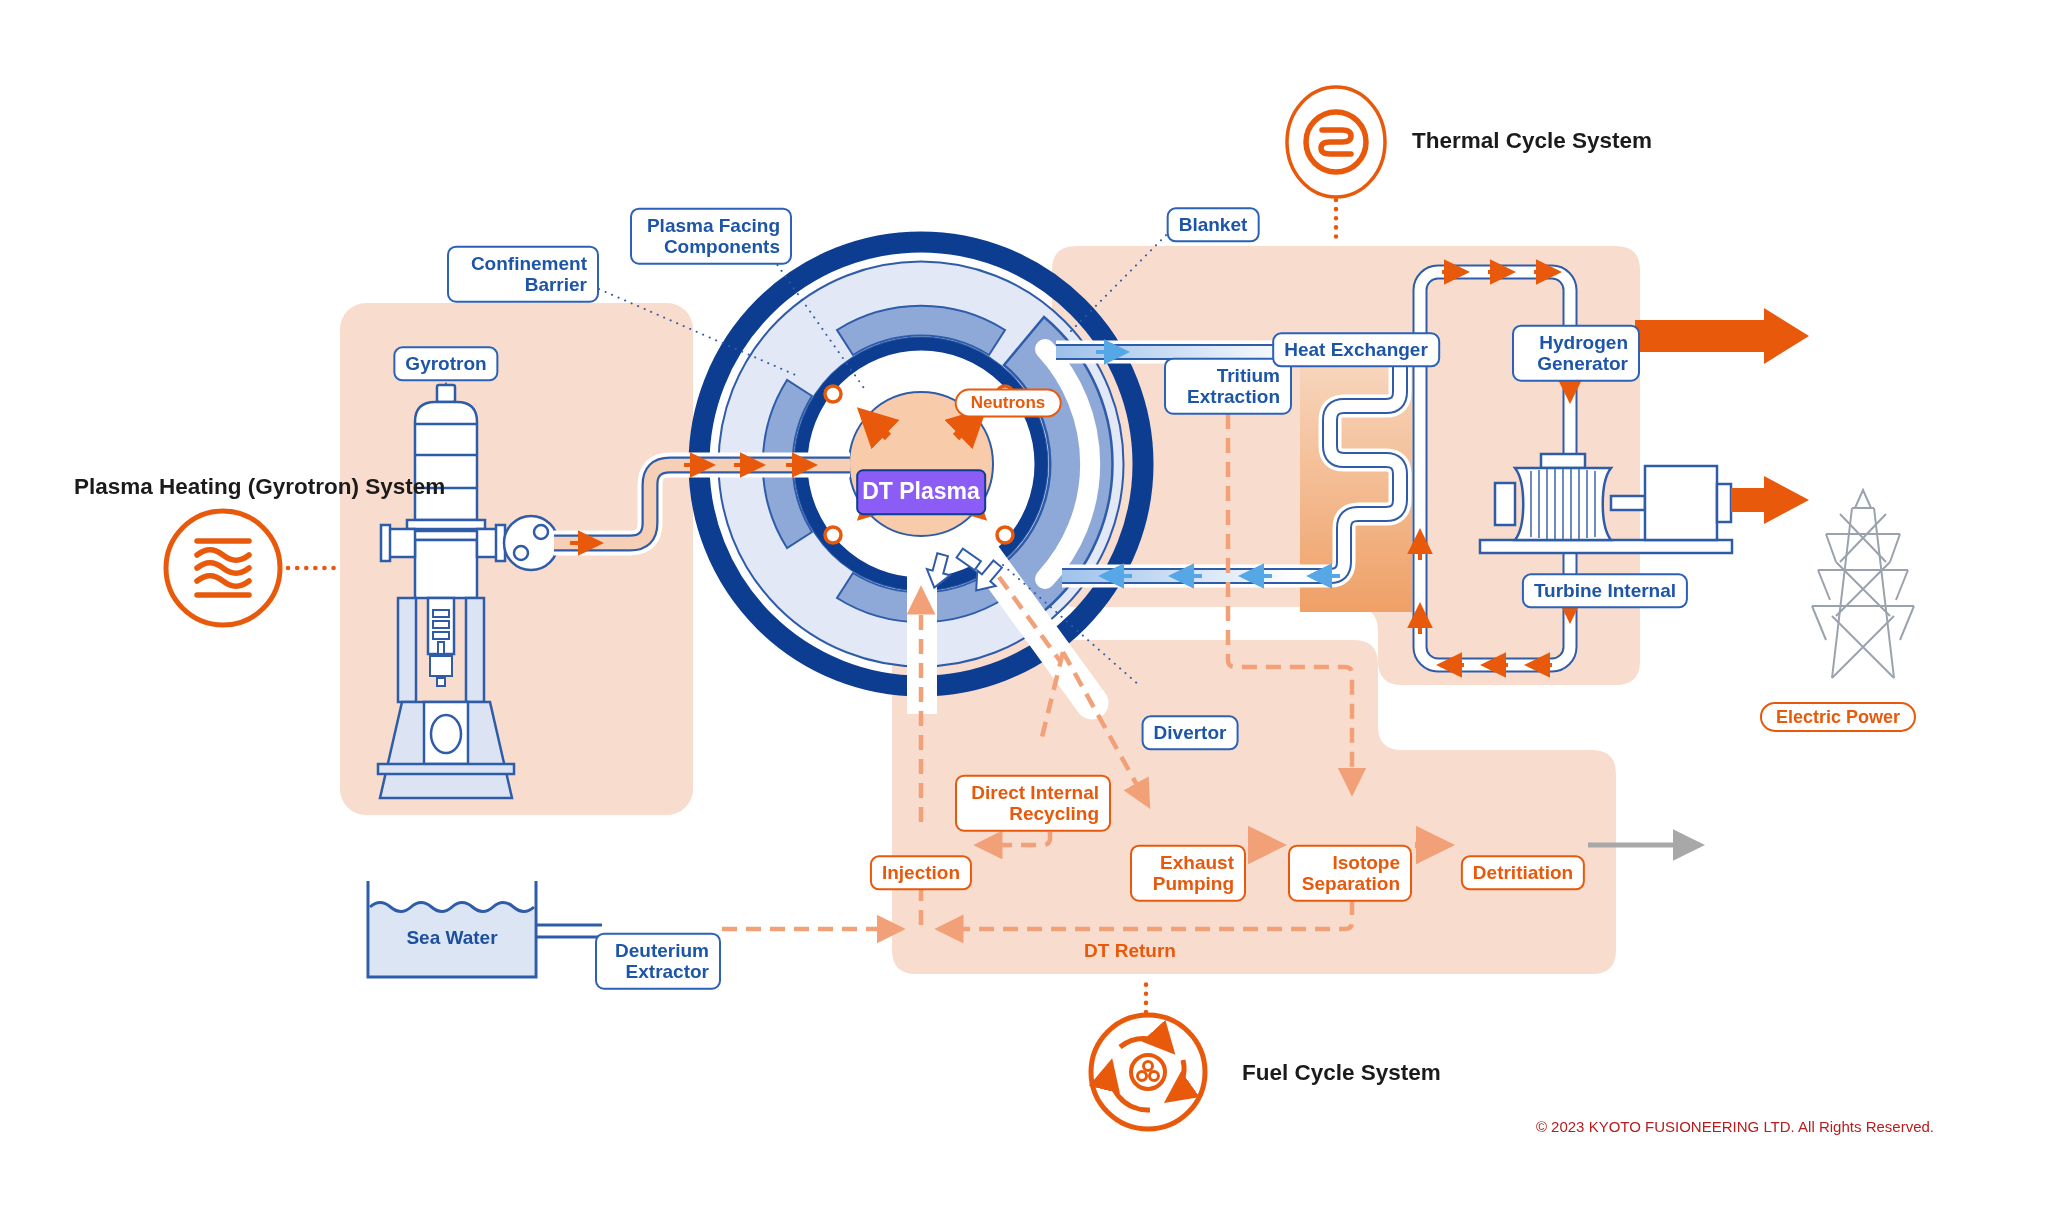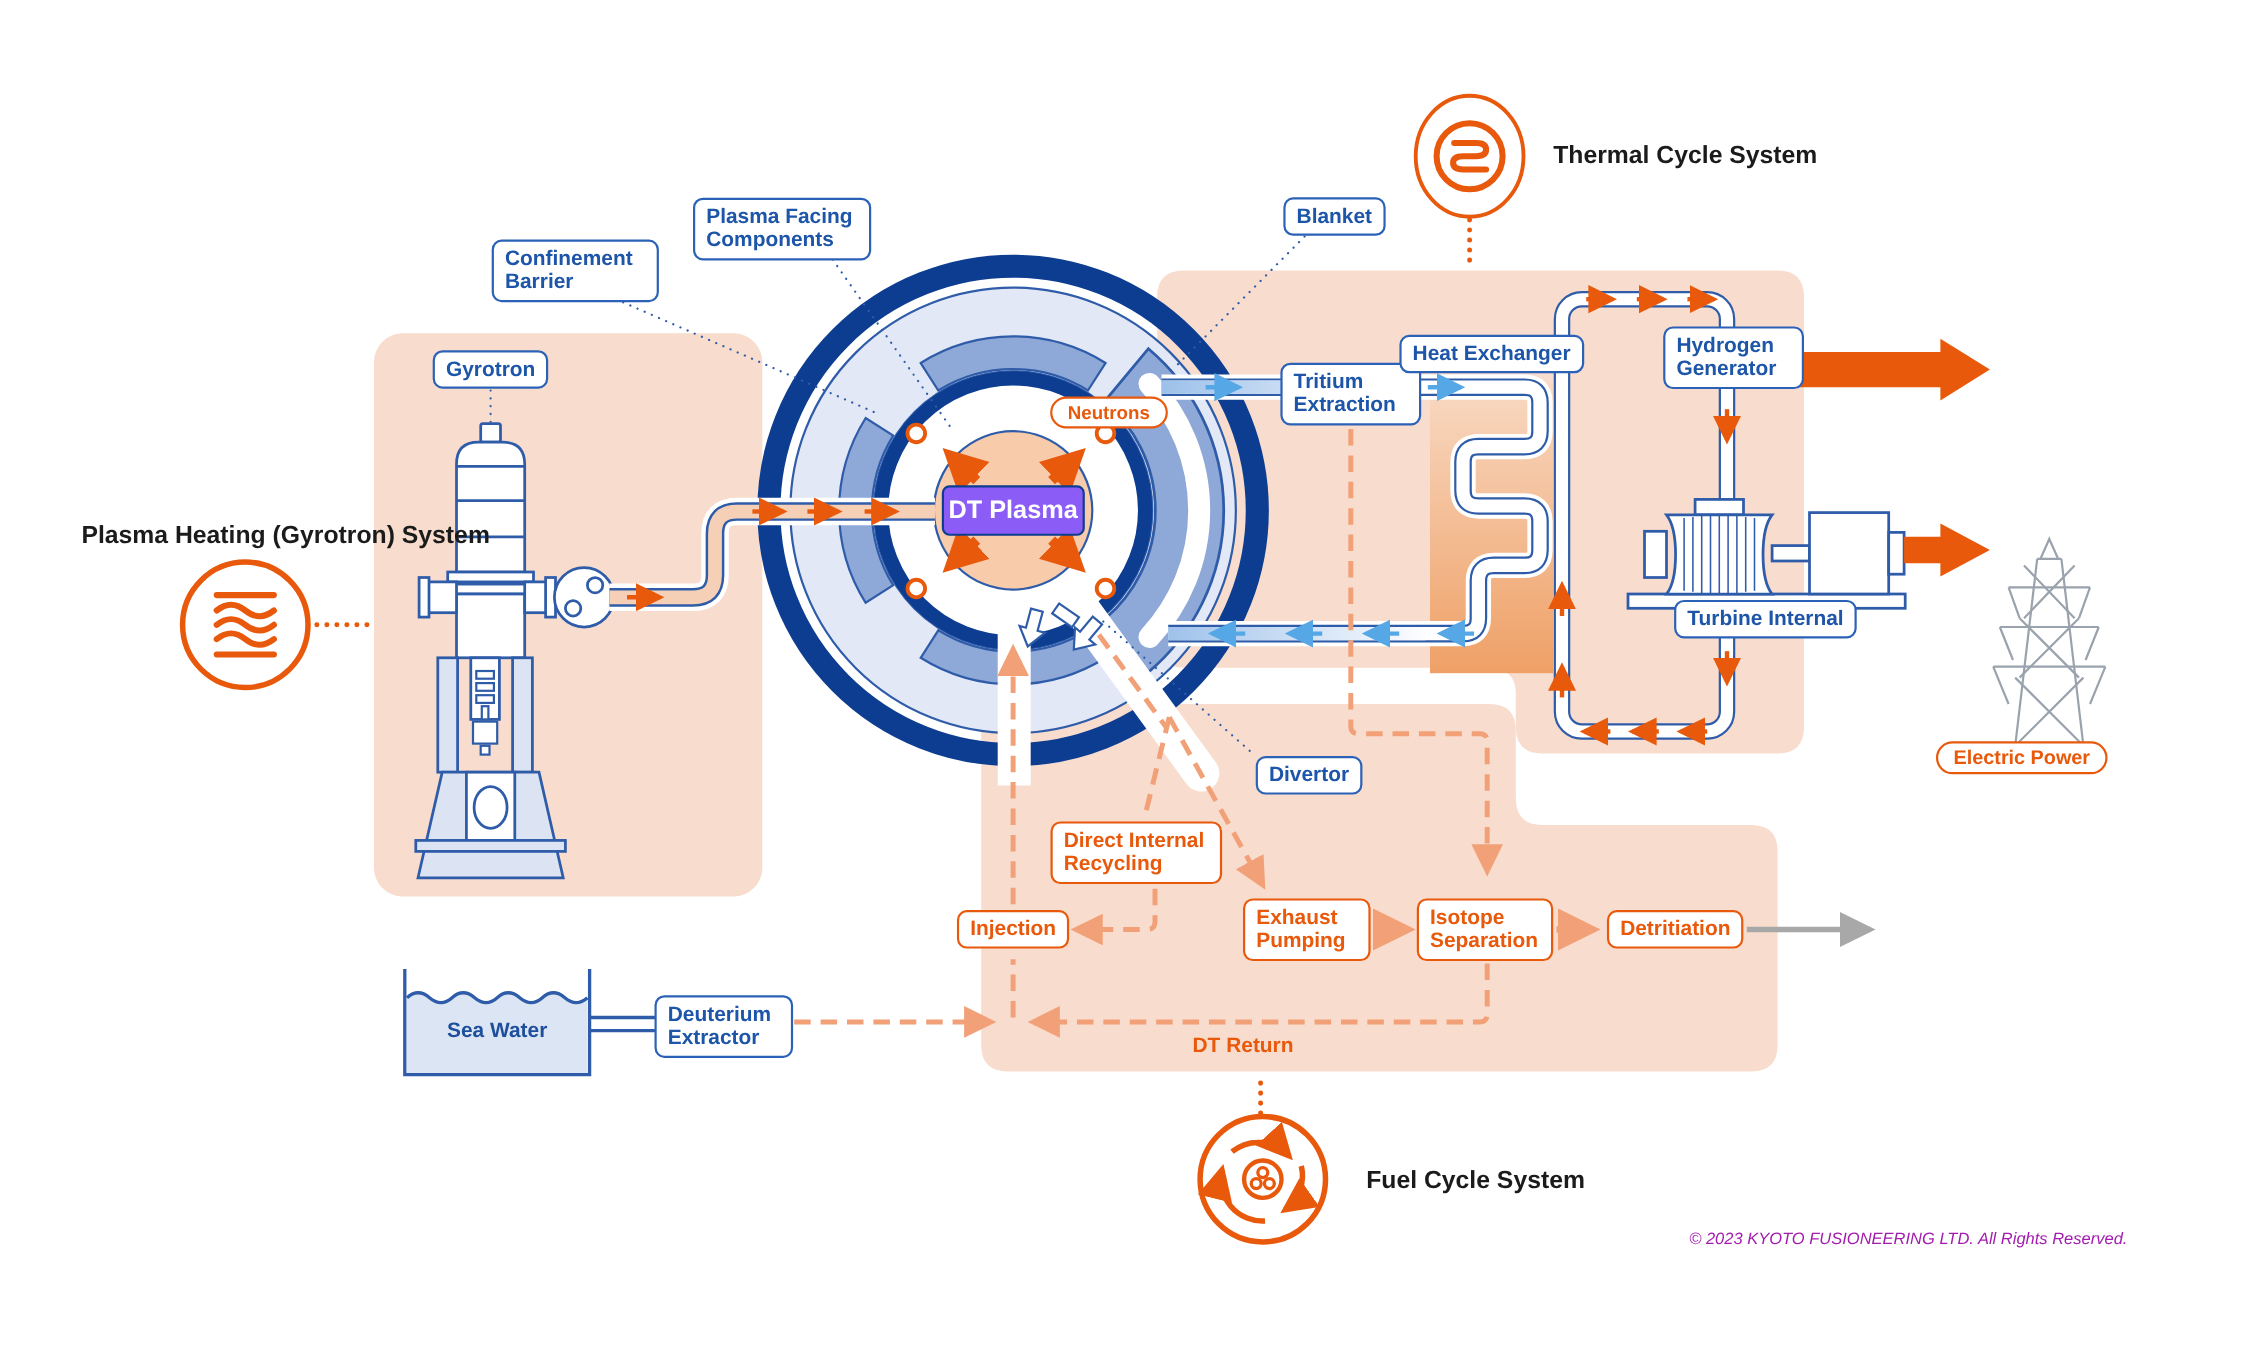--- a/index.html
+++ b/index.html
@@ -1,32 +1,32 @@
 <!DOCTYPE html>
 <html><head>
 <meta charset="utf-8">
 <style>
   html,body{margin:0;padding:0;background:#fff;}
   #stage{position:relative;width:2048px;height:1229px;background:#ffffff;overflow:hidden;
          font-family:"Liberation Sans",sans-serif;}
   #stage svg{position:absolute;left:0;top:0;}
   .lbl{position:absolute;transform:translate(-50%,-50%);background:#fff;border:2.5px solid #2b62b8;
-       border-radius:9px;color:#1d55a8;font-size:19px;line-height:1.12;text-align:left;
-       padding:5px 10px;white-space:nowrap;font-weight:600;z-index:5;}
+       border-radius:9px;color:#1d55a8;font-size:19px;line-height:1.12;text-align:right;
+       padding:5px 10px;white-space:nowrap;font-weight:600;z-index:5;margin-top:28px;}
   .lbl.wrap{white-space:normal;}
   .lbl.orange{border-color:#e8590c;color:#e8590c;}
   .lbl.pill{border-radius:999px;padding:3px 14px;}
   .lbl.navyfill{background:#8b5cf6;border-color:#0d3d91;color:#ffffff;font-size:23px;
                 font-weight:600;padding:8px 4px;border-radius:7px;}
   .plain{position:absolute;transform:translate(-50%,-50%);background:none;border:none;
          white-space:nowrap;z-index:5;}
   .plain.blue{color:#1d4f9c;font-size:19px;font-weight:700;}
   .plain.orangetxt{color:#e8590c;font-size:19px;font-weight:600;}
   .title{position:absolute;color:#1b1b1b;font-size:22.5px;font-weight:700;white-space:nowrap;z-index:5;}
-  .copyright{position:absolute;color:#a21caf;font-size:15px;z-index:5;font-style:italic;}
+  .copyright{position:absolute;color:#b91c1c;font-size:15px;z-index:5;}
 </style>
 </head>
 <body>
 
 <div id="stage">
 
 <svg width="2048" height="1229" viewBox="0 0 2048 1229">
   <defs>
     <marker id="ah-o" orient="auto" markerWidth="9" markerHeight="8" refX="5.5" refY="3.2">
       <path d="M0 0 L6.5 3.2 L0 6.4 Z" fill="#e8590c"></path>

